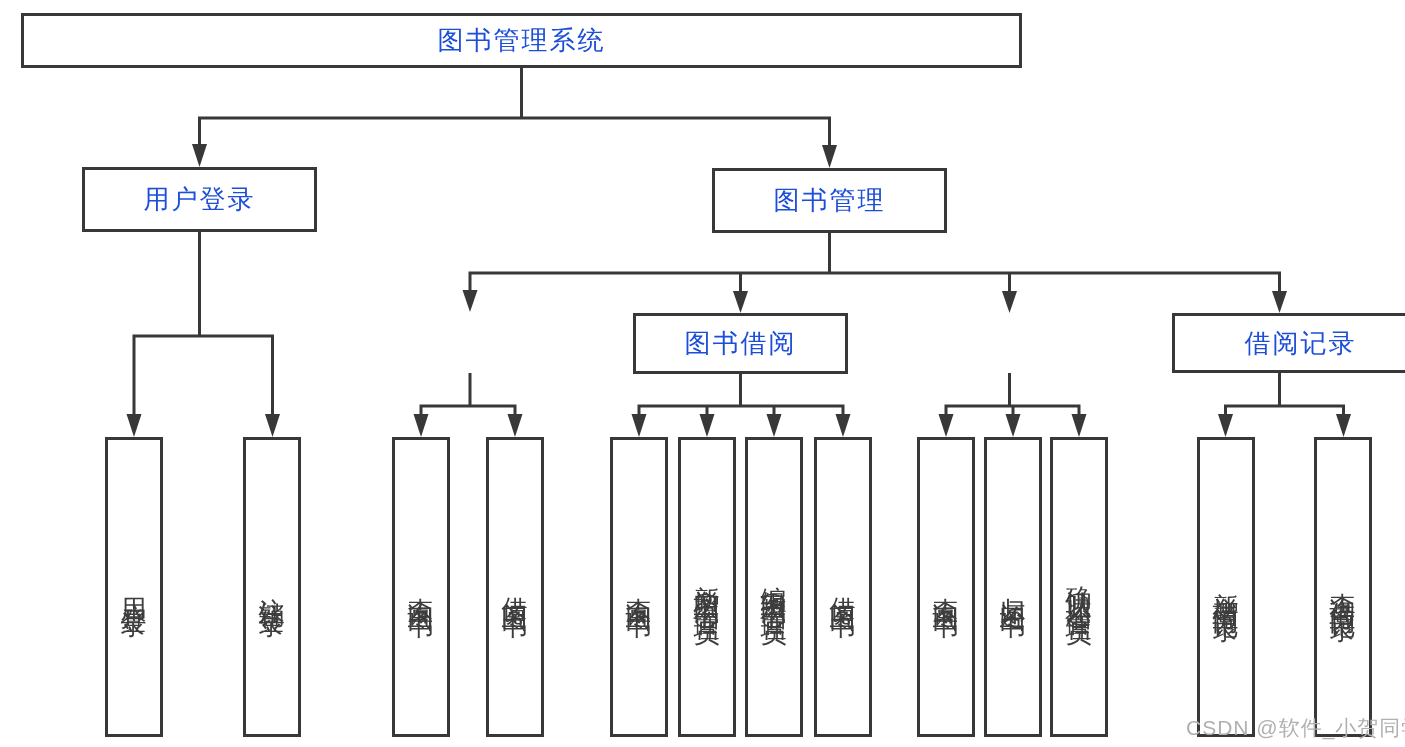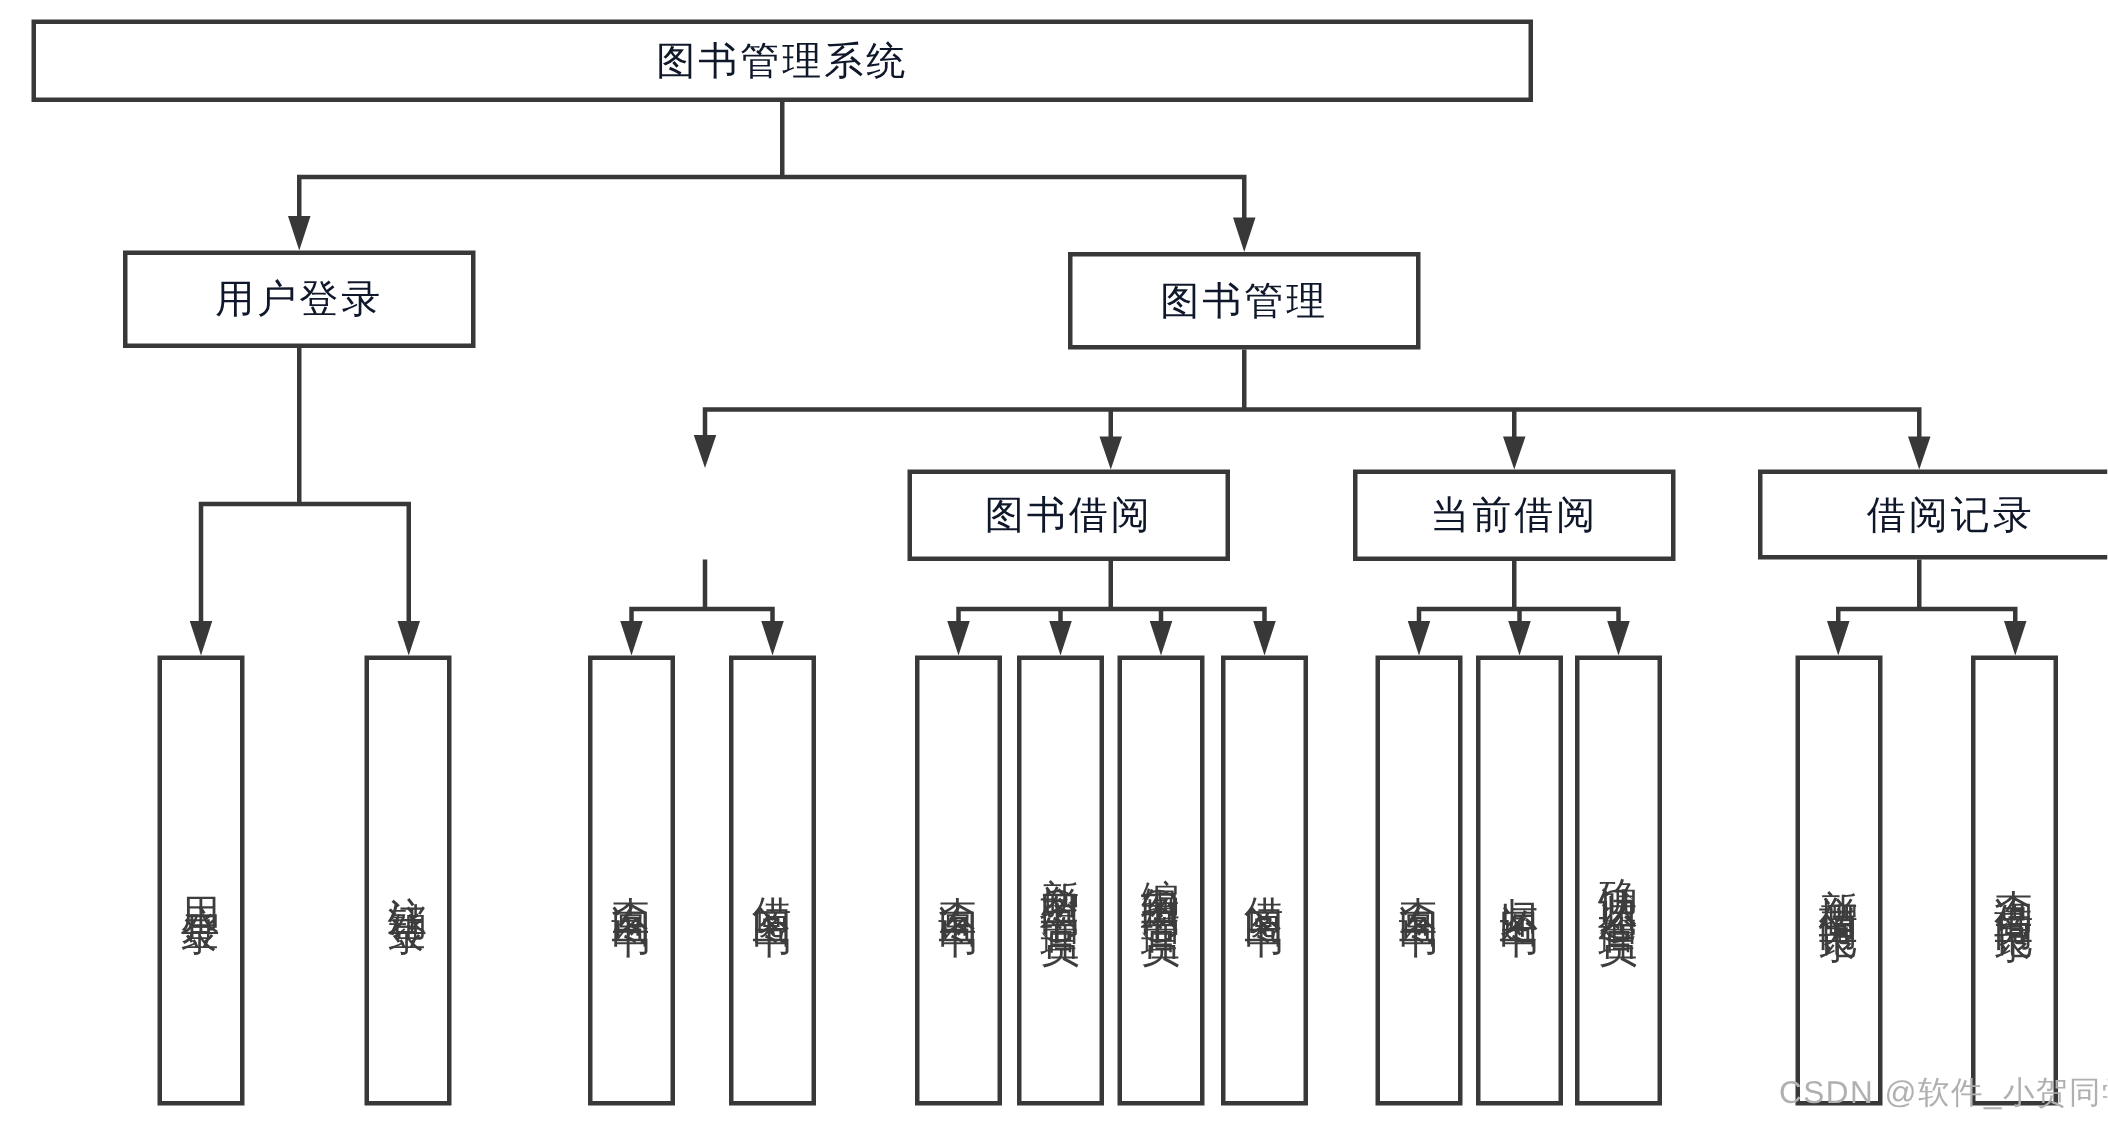--- a/index.html
+++ b/index.html
@@ -17,21 +17,21 @@
     width: 1405px; height: 747px;
   }
   .hbox {
     position: absolute;
     box-sizing: border-box;
     border: 3px solid #383838;
     background: #ffffff;
     display: flex;
     align-items: center;
     justify-content: center;
-    color: #0f172a;
+    color: #1d4ed8;
     font-size: 26px;
     letter-spacing: 2px;
     white-space: nowrap;
   }
   .vbox {
     position: absolute;
     top: 437px;
     width: 58px;
     height: 300px;
     box-sizing: border-box;
@@ -110,22 +110,21 @@
       <polygon points="1218,414 1233,414 1225.5,437"></polygon>
       <polygon points="1336,414 1351,414 1343.5,437"></polygon>
     </g>
   </svg>
 
   <div class="hbox" style="left:21px; top:13px; width:1001px; height:55px;">图书管理系统</div>
 
   <div class="hbox" style="left:82px; top:167px; width:235px; height:65px;">用户登录</div>
   <div class="hbox" style="left:712px; top:168px; width:235px; height:65px;">图书管理</div>
 
-  <div class="hbox" style="left:605px; top:313px; width:215px; height:61px;">图书借阅</div>
-  <div class="hbox" style="left:902px; top:313px; width:215px; height:61px;">当前借阅</div>
+  <div class="hbox" style="left:633px; top:313px; width:215px; height:61px;">图书借阅</div>
   <div class="hbox" style="left:1172px; top:313px; width:257px; height:60px;">借阅记录</div>
 
   <div class="vbox" style="left:105px;">
     <span class="vtext">用户登录</span>
   </div>
   <div class="vbox" style="left:243px;">
     <span class="vtext">注销登录</span>
   </div>
 
   <div class="vbox" style="left:392px;">

